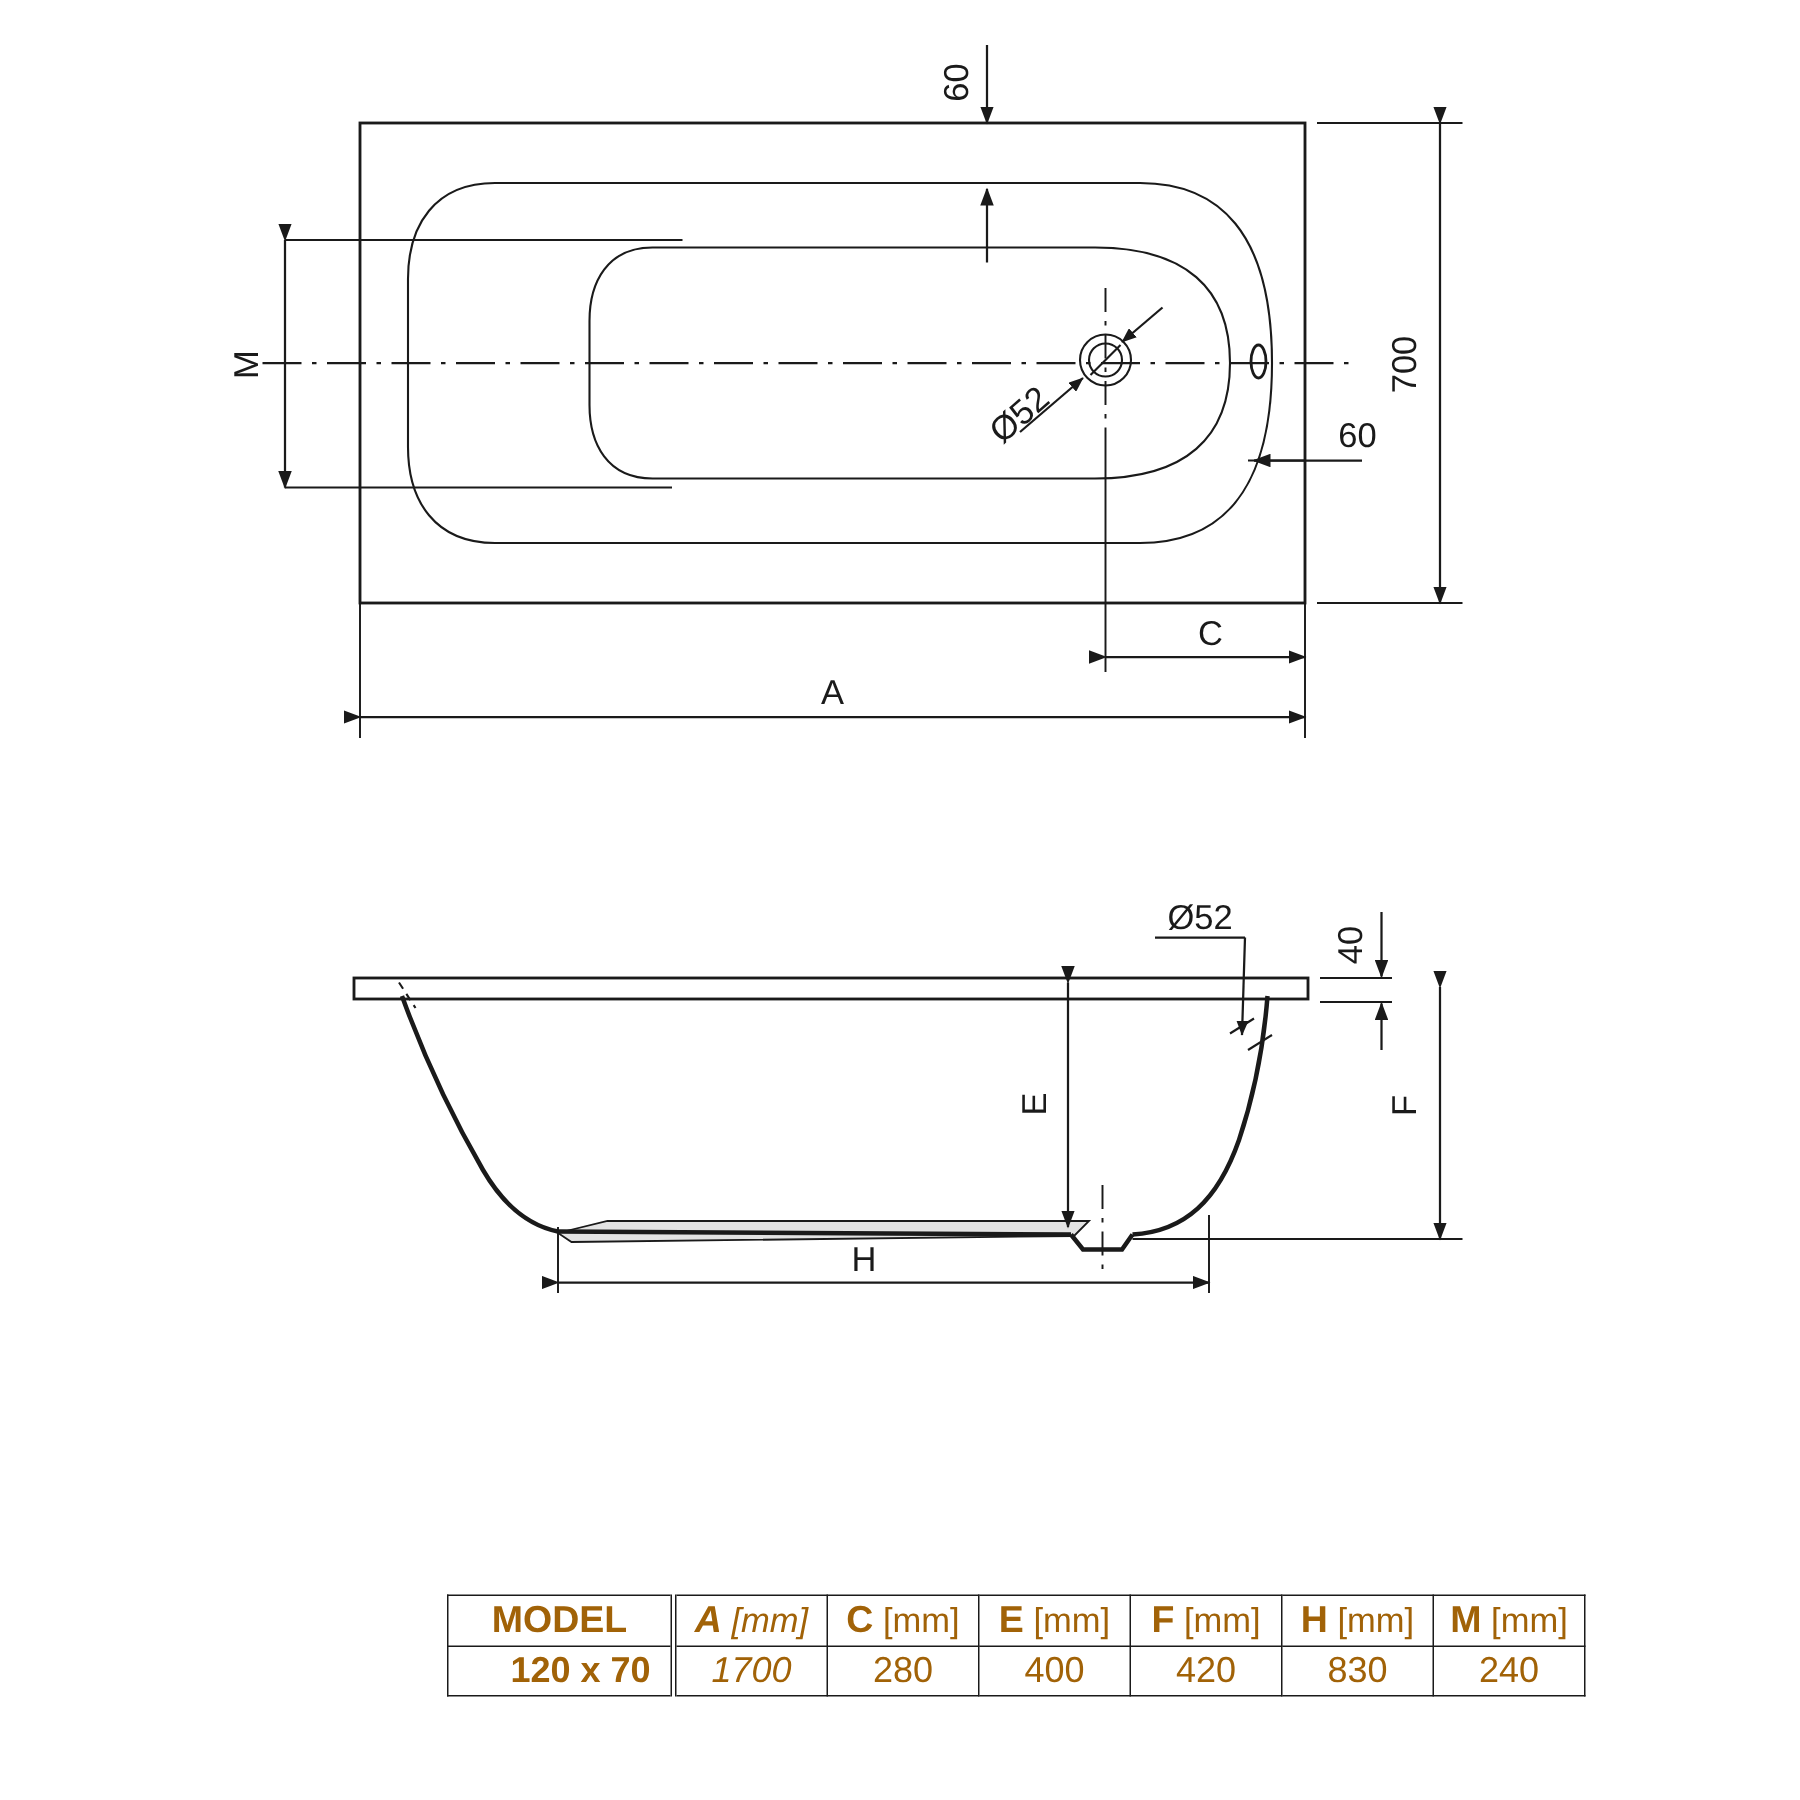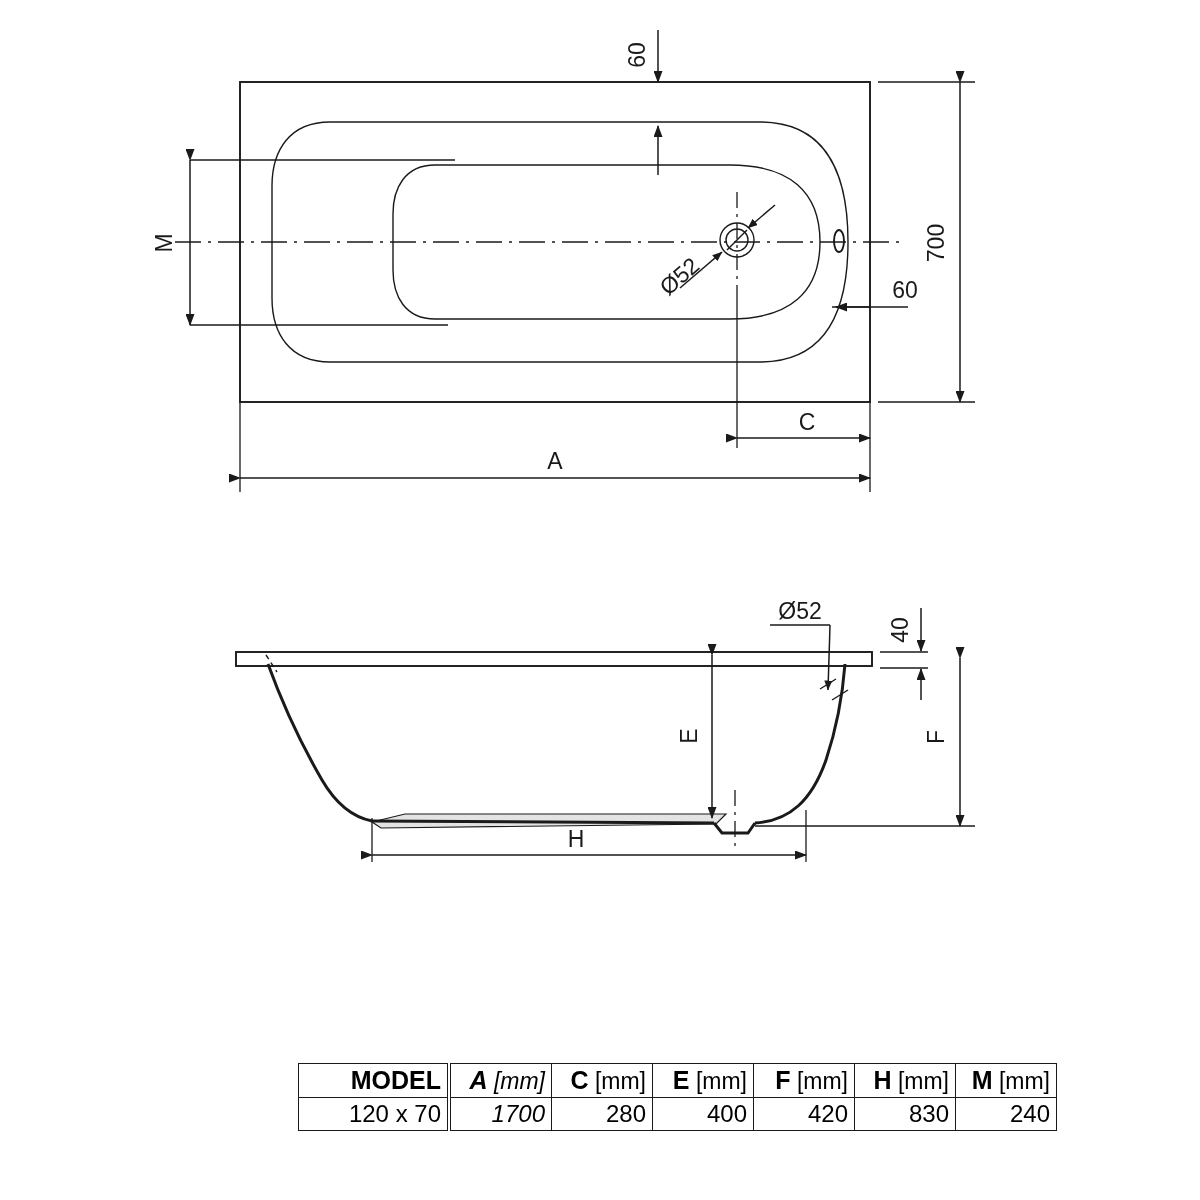--- a/index.html
+++ b/index.html
@@ -13,29 +13,29 @@
   .dim{stroke:#1a1a1a;stroke-width:1.5;fill:none;}
   .ext{stroke:#1a1a1a;stroke-width:1.3;fill:none;}
   .center{stroke:#1a1a1a;stroke-width:1.5;fill:none;stroke-dasharray:26 7 3 7;}
   .centerv{stroke:#1a1a1a;stroke-width:1.3;fill:none;stroke-dasharray:16 6 3 6;}
   .txt{font-family:"Liberation Sans",sans-serif;font-size:23px;fill:#1a1a1a;}
   .fillwhite{fill:#ffffff;}
   .basefill{fill:#e3e3e3;}
   
   #tablewrap{position:absolute;left:298px;top:1063px;}
   table.specs{border-collapse:collapse;font-family:"Liberation Sans",sans-serif;}
-  table.specs td,table.specs th{border:1.6px solid #1a1a1a;text-align:right;
-      font-size:24px;color:#000000;padding:2px 6px;height:28px;font-weight:normal;}
+  table.specs td,table.specs th{border:1.6px solid #1a1a1a;text-align:center;
+      font-size:24px;color:#a16207;padding:2px 6px;height:28px;font-weight:normal;}
   table.specs thead th{font-size:23px;}
   table.specs thead th .b{font-weight:bold;font-size:25px;}
   table.specs .modelcol{width:108px;font-weight:bold;font-size:25px;}
   table.specs .modelcell{width:108px;}
   table.specs .dcol{width:88px;}
   table.specs .sep{border-left:4.5px double #1a1a1a;font-style:italic;}
-  table.specs tbody tr td:first-child{font-weight:normal;padding-left:34px;}
+  table.specs tbody tr td:first-child{font-weight:bold;padding-left:34px;}
 </style>
 </head>
 <body>
 
 <div id="sheet">
 
   <svg width="1200" height="1200" viewBox="0 0 1200 1200">
     <defs>
       <marker id="ar" markerWidth="12" markerHeight="9" refX="11" refY="4.5" orient="auto" markerUnits="userSpaceOnUse">
         <path d="M0,0 L12,4.5 L0,9 z" fill="#1a1a1a"></path>

